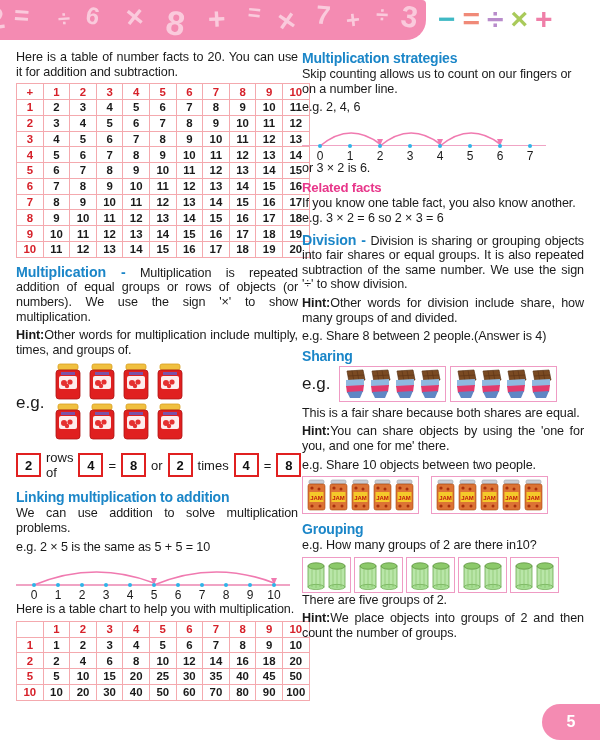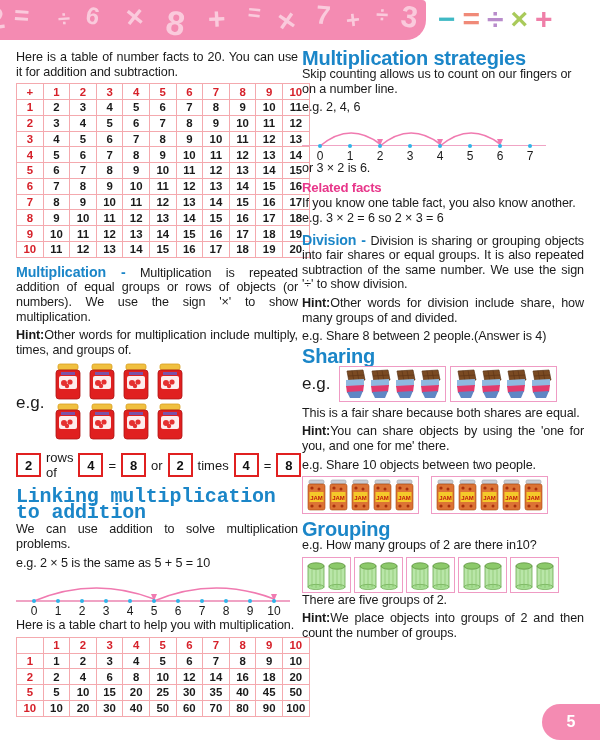--- a/index.html
+++ b/index.html
@@ -27,21 +27,21 @@
 
   
   .col{position:absolute;top:50px;width:282px;}
   .col-left{left:16px;}
   .col-right{left:302px;}
 
   p,div.tx{margin:0 0 4px 0;}
   .tx{font-size:12.6px;line-height:14.6px;letter-spacing:-0.1px;}
   .just{text-align:justify;}
   h2.blue{
-    color:#1b86c8;font-size:20px;line-height:16px;margin:0 0 1px 0;
+    color:#1b86c8;font-size:14px;line-height:16px;margin:0 0 1px 0;
     font-weight:bold;letter-spacing:-0.2px;
   }
   h3.pink{
     color:#e8368a;font-size:13.2px;line-height:15px;margin:5px 0 1px 0;
     font-weight:bold;letter-spacing:-0.2px;
   }
   .inl-blue{color:#1b86c8;font-weight:bold;font-size:14.2px;}
   .bold{font-weight:bold;}
 
   
@@ -375,21 +375,21 @@
         <span>=</span>
         <div class="ebox">8</div>
         <span>or</span>
         <div class="ebox">2</div>
         <span>times</span>
         <div class="ebox">4</div>
         <span>=</span>
         <div class="ebox">8</div>
       </div>
 
-    <h2 class="blue" style="margin-top:9px;font-family:Liberation Mono, monospace;">Linking multiplication to addition</h2>
+    <h2 class="blue" style="margin-top:9px;">Linking multiplication to addition</h2>
     <div class="tx just">We can use addition to solve multiplication problems.</div>
     <div class="tx" style="margin-top:3px;">e.g. 2 × 5 is the same as 5 + 5 = 10</div>
 
     <div class="numline" id="nl1" style="height:44px;margin-top:4px;">
         <div class="nl-axis" style="left: 0px; width: 274px; top: 26px;"></div>
         <svg width="278" height="30" style="position: absolute; left: 0px; top: 0px;">
           <path d="M 18 27 Q 78 2 138 25" fill="none" stroke="#f07ab0" stroke-width="1.6"></path>
           <path d="M 135 20 L 141 20 L 138 27 Z" fill="#f07ab0"></path>
           <path d="M 138 27 Q 198 2 258 25" fill="none" stroke="#f07ab0" stroke-width="1.6"></path>
           <path d="M 255 20 L 261 20 L 258 27 Z" fill="#f07ab0"></path>

